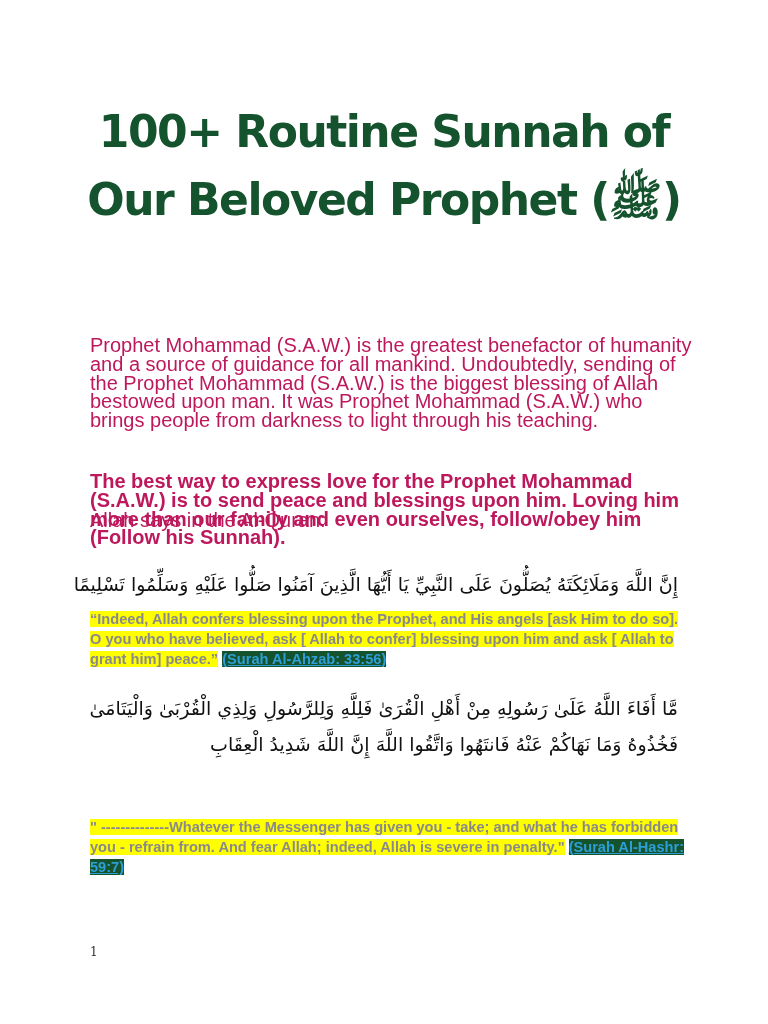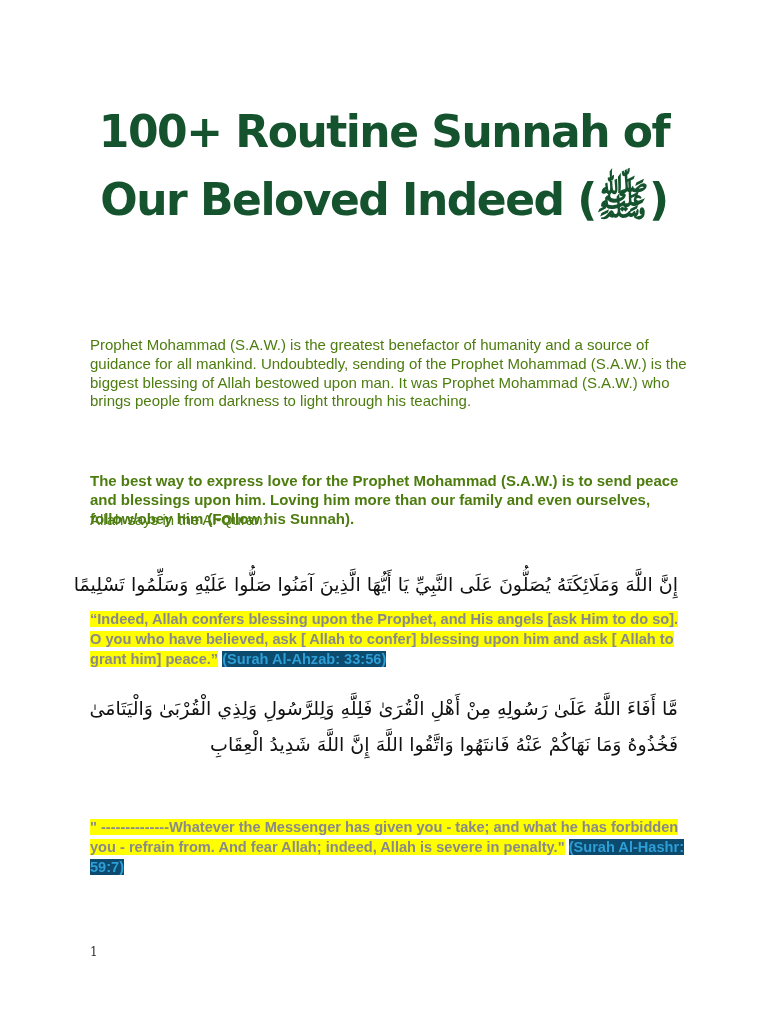--- a/index.html
+++ b/index.html
@@ -42,22 +42,22 @@
       text-align: center;
       color: #222222;
       font-weight: bold;
       font-size: 17.5px;
       line-height: 25px;
     }
     .para {
       position: absolute;
       left: 90px;
       width: 610px;
-      color: #4d7c0f;
-      font-size: 15px;
+      color: #be185d;
+      font-size: 20px;
       line-height: 18.8px;
     }
     .p1 { top: 336px; }
     .p2 { top: 472px; font-weight: bold; }
     .p3 { top: 511px; }
     .arabic {
       position: absolute;
       left: 88px;
       width: 590px;
       direction: rtl;
@@ -78,41 +78,42 @@
       font-size: 14.6px;
       line-height: 20px;
     }
     .quote .hl {
       background: #ffff00;
       -webkit-box-decoration-break: clone;
       box-decoration-break: clone;
     }
     .quote .ref {
       color: #2e9fd6;
-      background: #0c4a6e;
+      text-decoration: underline;
+      background: #14532d;
     }
     .q1 { top: 609px; }
     .q2 { top: 817px; }
     .pagenum {
       position: absolute;
       left: 90px;
       top: 945px;
       font-family: "DejaVu Serif", serif;
       font-size: 12px;
       color: #333333;
     }
   </style>
 </head>
 <body>
 
 <div class="page">
 
   <h1 class="title" style="margin:0;">
     <span class="line">100+ Routine Sunnah of</span>
-    <span class="line">Our Beloved Indeed (ﷺ)</span>
+    <span class="line">Our Beloved Prophet (ﷺ)</span>
   </h1>
 
 
   <div class="para p1">Prophet Mohammad (S.A.W.) is the greatest benefactor of humanity and a source of guidance for all mankind. Undoubtedly, sending of the Prophet Mohammad (S.A.W.) is the biggest blessing of Allah bestowed upon man. It was Prophet Mohammad (S.A.W.) who brings people from darkness to light through his teaching.</div>
   <div class="para p2">The best way to express love for the Prophet Mohammad (S.A.W.) is to send peace and blessings upon him. Loving him more than our family and even ourselves, follow/obey him (Follow his Sunnah).</div>
   <div class="para p3">Allah says in the Al-Quran:</div>
 
   <div class="arabic ar1">إِنَّ اللَّهَ وَمَلَائِكَتَهُ يُصَلُّونَ عَلَى النَّبِيِّ يَا أَيُّهَا الَّذِينَ آمَنُوا صَلُّوا عَلَيْهِ وَسَلِّمُوا تَسْلِيمًا</div>
 
   <div class="quote q1">

